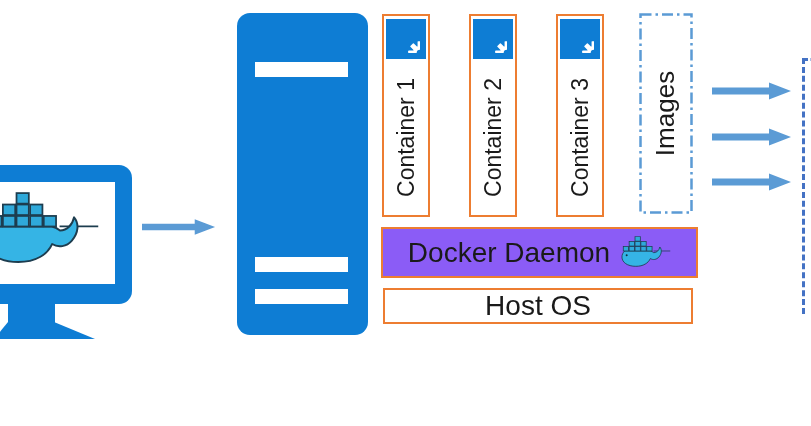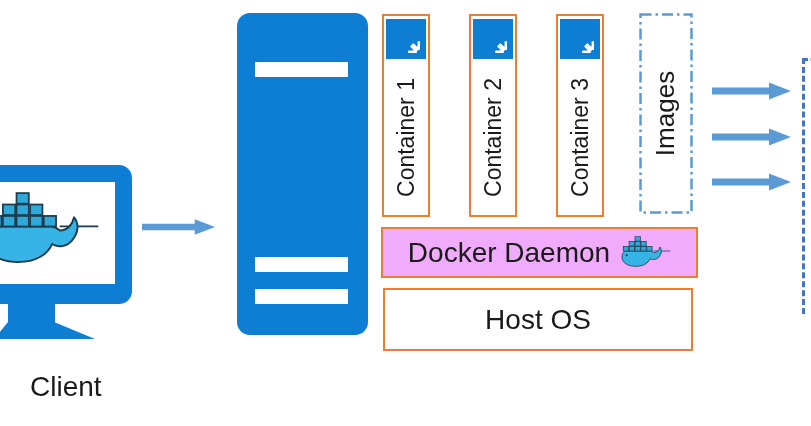--- a/index.html
+++ b/index.html
@@ -38,23 +38,23 @@
   .vtext{transform:rotate(-90deg);white-space:nowrap;font-size:23px;}
 
   
   #images-box{position:absolute;left:639px;top:13px;width:54px;height:201px;}
   #images-box .border-svg{position:absolute;left:0;top:0;}
   #images-box .vwrap{position:absolute;left:0;top:0;width:100%;height:100%;}
   #images-box .vtext{font-size:26px;}
 
   
   #daemon-box{position:absolute;left:381px;top:227px;width:317px;height:51px;
-    border:2.5px solid #ed7d31;box-sizing:border-box;background:#f0abfc;
+    border:2.5px solid #ed7d31;box-sizing:border-box;background:#8b5cf6;
     display:flex;align-items:center;justify-content:center;gap:11px;font-size:28px;}
-  #hostos-box{position:absolute;left:383px;top:288px;width:310px;height:63px;
+  #hostos-box{position:absolute;left:383px;top:288px;width:310px;height:36px;
     border:2.5px solid #ed7d31;box-sizing:border-box;background:#fff;
     display:flex;align-items:center;justify-content:center;font-size:28px;}
 
   
   #registry{position:absolute;left:802px;top:58px;width:80px;height:253px;
     border-left:3.5px dashed #4472c4;border-top:3.5px dashed #4472c4;}
 </style>
 </head>
 <body>
 
@@ -103,21 +103,20 @@
     </defs>
   </svg>
 
   <svg id="monitor" viewBox="0 0 200 180">
     <rect x="0" y="3" width="188" height="139" rx="13" fill="#0e7dd4"></rect>
     <rect x="14" y="20" width="157" height="102" fill="#ffffff"></rect>
     <use href="#sym-whale" x="40" y="30" width="116" height="76"></use>
     <rect x="64" y="142" width="47" height="19" fill="#0e7dd4"></rect>
     <polygon points="64,160 110,160 151,177 50,177" fill="#0e7dd4"></polygon>
   </svg>
-  <div id="client-label">Client</div>
 
   <svg id="arrow-client" class="arrow" width="74" height="22" viewBox="0 0 80 22">
     <use href="#sym-arrow"></use>
   </svg>
 
   <div id="tower">
     <div class="tower-slot" id="slot1"></div>
     <div class="tower-slot" id="slot2"></div>
     <div class="tower-slot" id="slot3"></div>
   </div>

